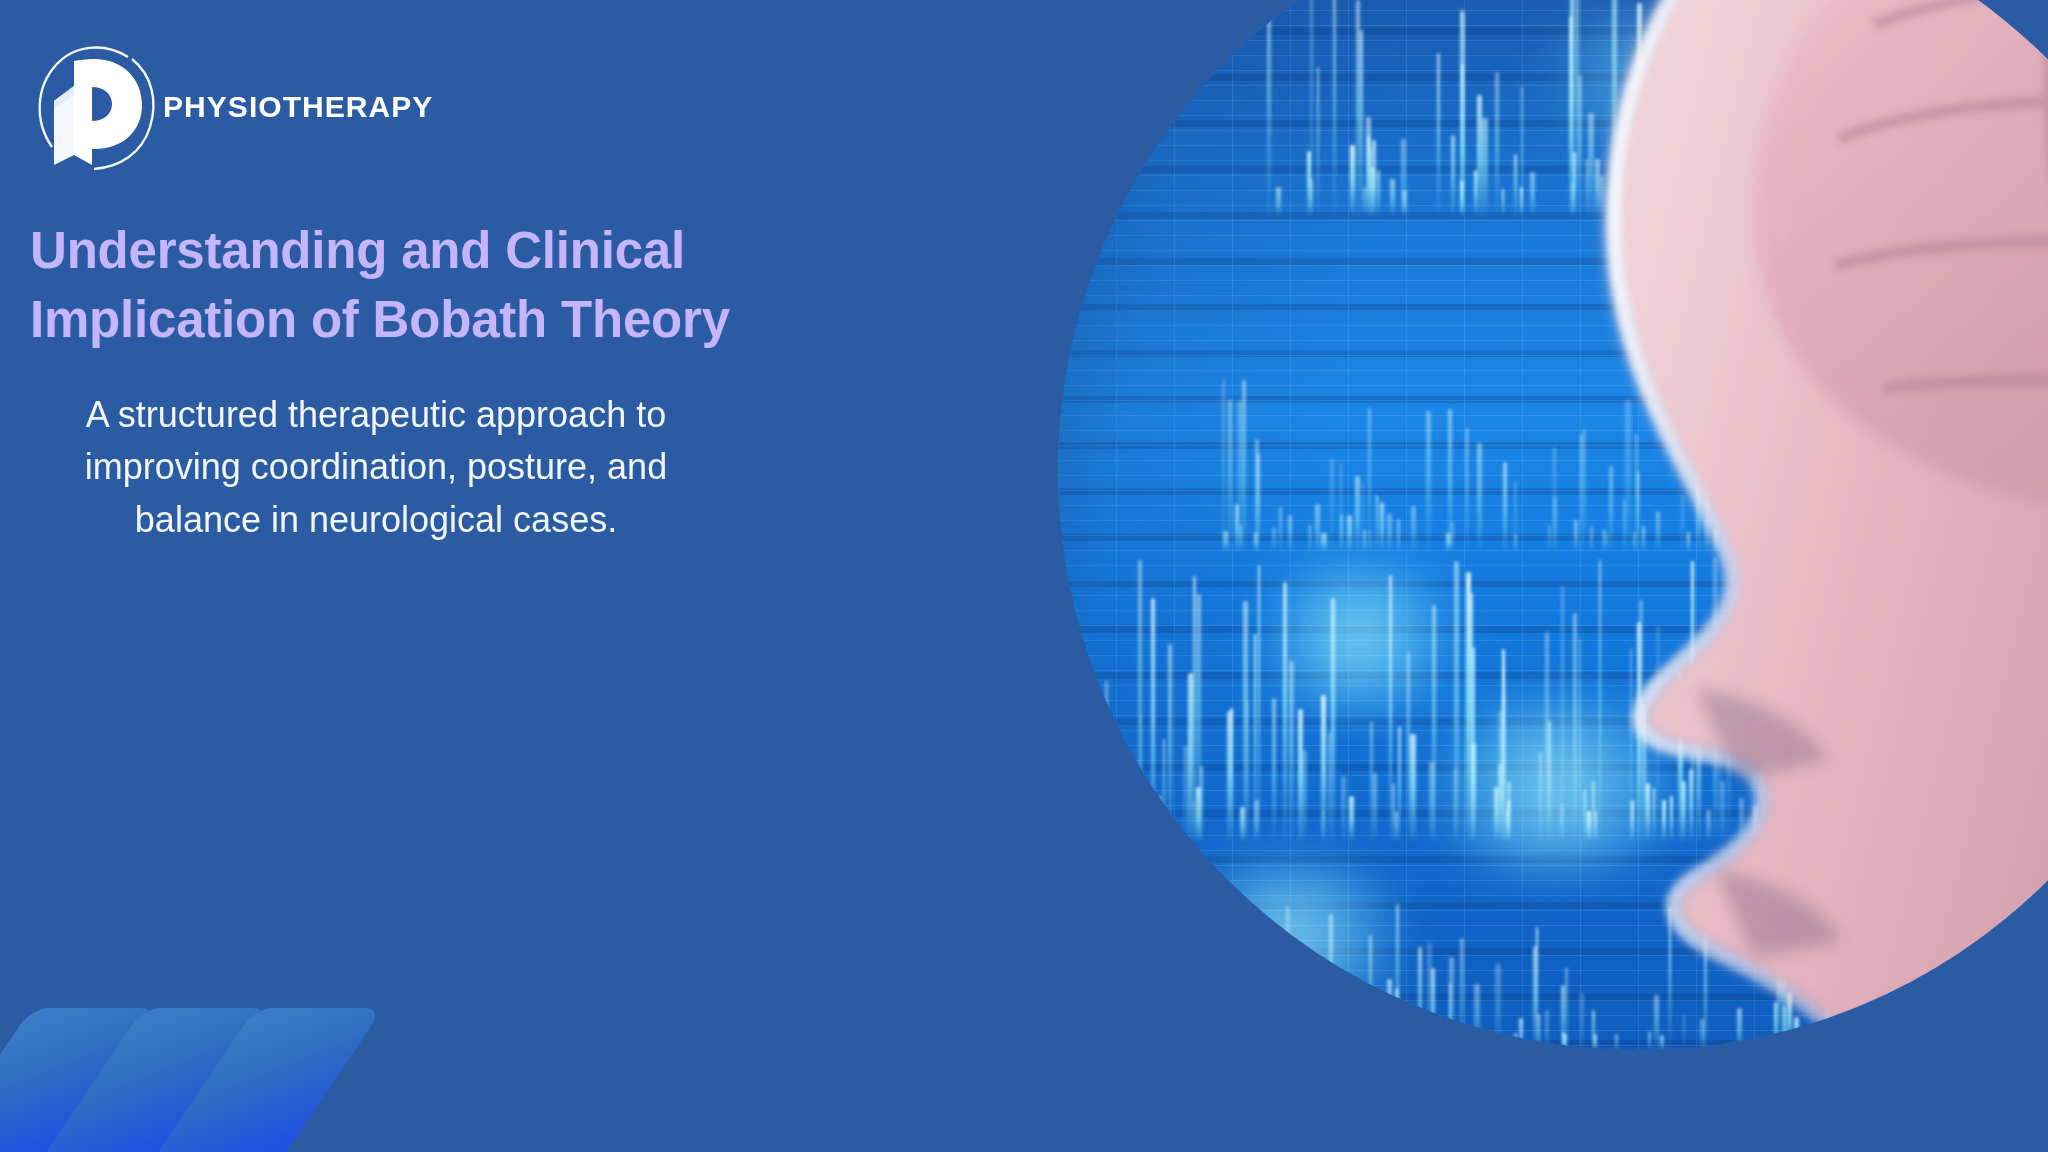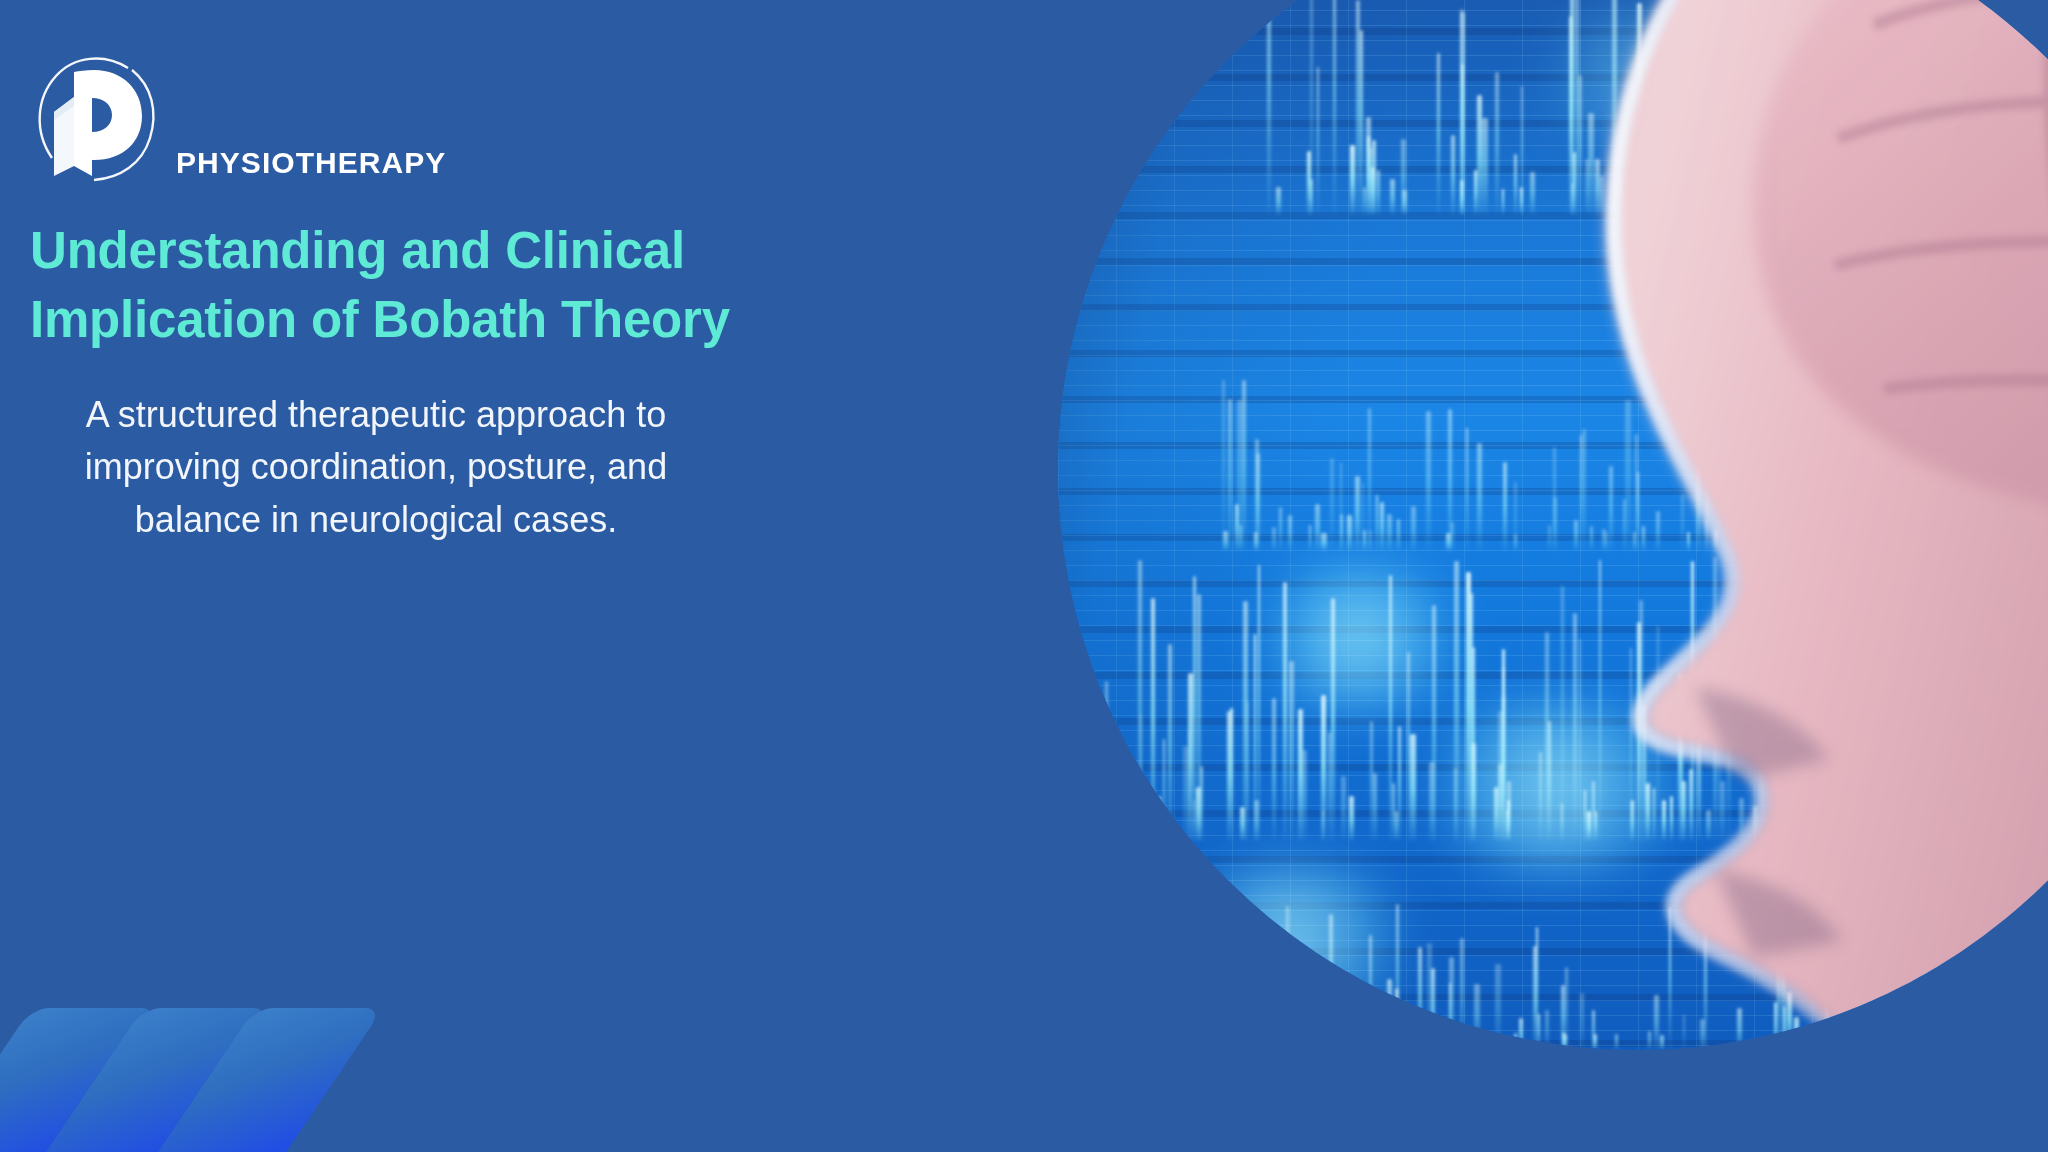--- a/index.html
+++ b/index.html
@@ -124,36 +124,36 @@
 
   
   .content {
     position:absolute;
     left:0; top:0;
     width:1040px; height:100%;
     padding:32px 0 0 30px;
   }
 
   .brand {
-    display:flex; align-items:flex-end; gap:18px;
+    display:flex; align-items:center; gap:5px;
     height:150px;
   }
   .brand-mark { width:128px; height:128px; flex:0 0 128px; position:relative; }
   .brand-mark svg { width:100%; height:100%; display:block; }
   .brand-name {
     color:#ffffff;
     font-weight:bold;
     font-size:30px;
     line-height:1.28;
     letter-spacing:.035em;
   }
   .brand-name .l2 { display:block; }
 
   .headline {
-    color:#5eead4;
+    color:#c4b5fd;
     font-size:51px;
     font-weight:bold;
     line-height:1.36;
     letter-spacing:-0.004em;
     margin-top:34px;
     max-width:760px;
   }
 
   .subhead {
     color:#f2f6fb;

